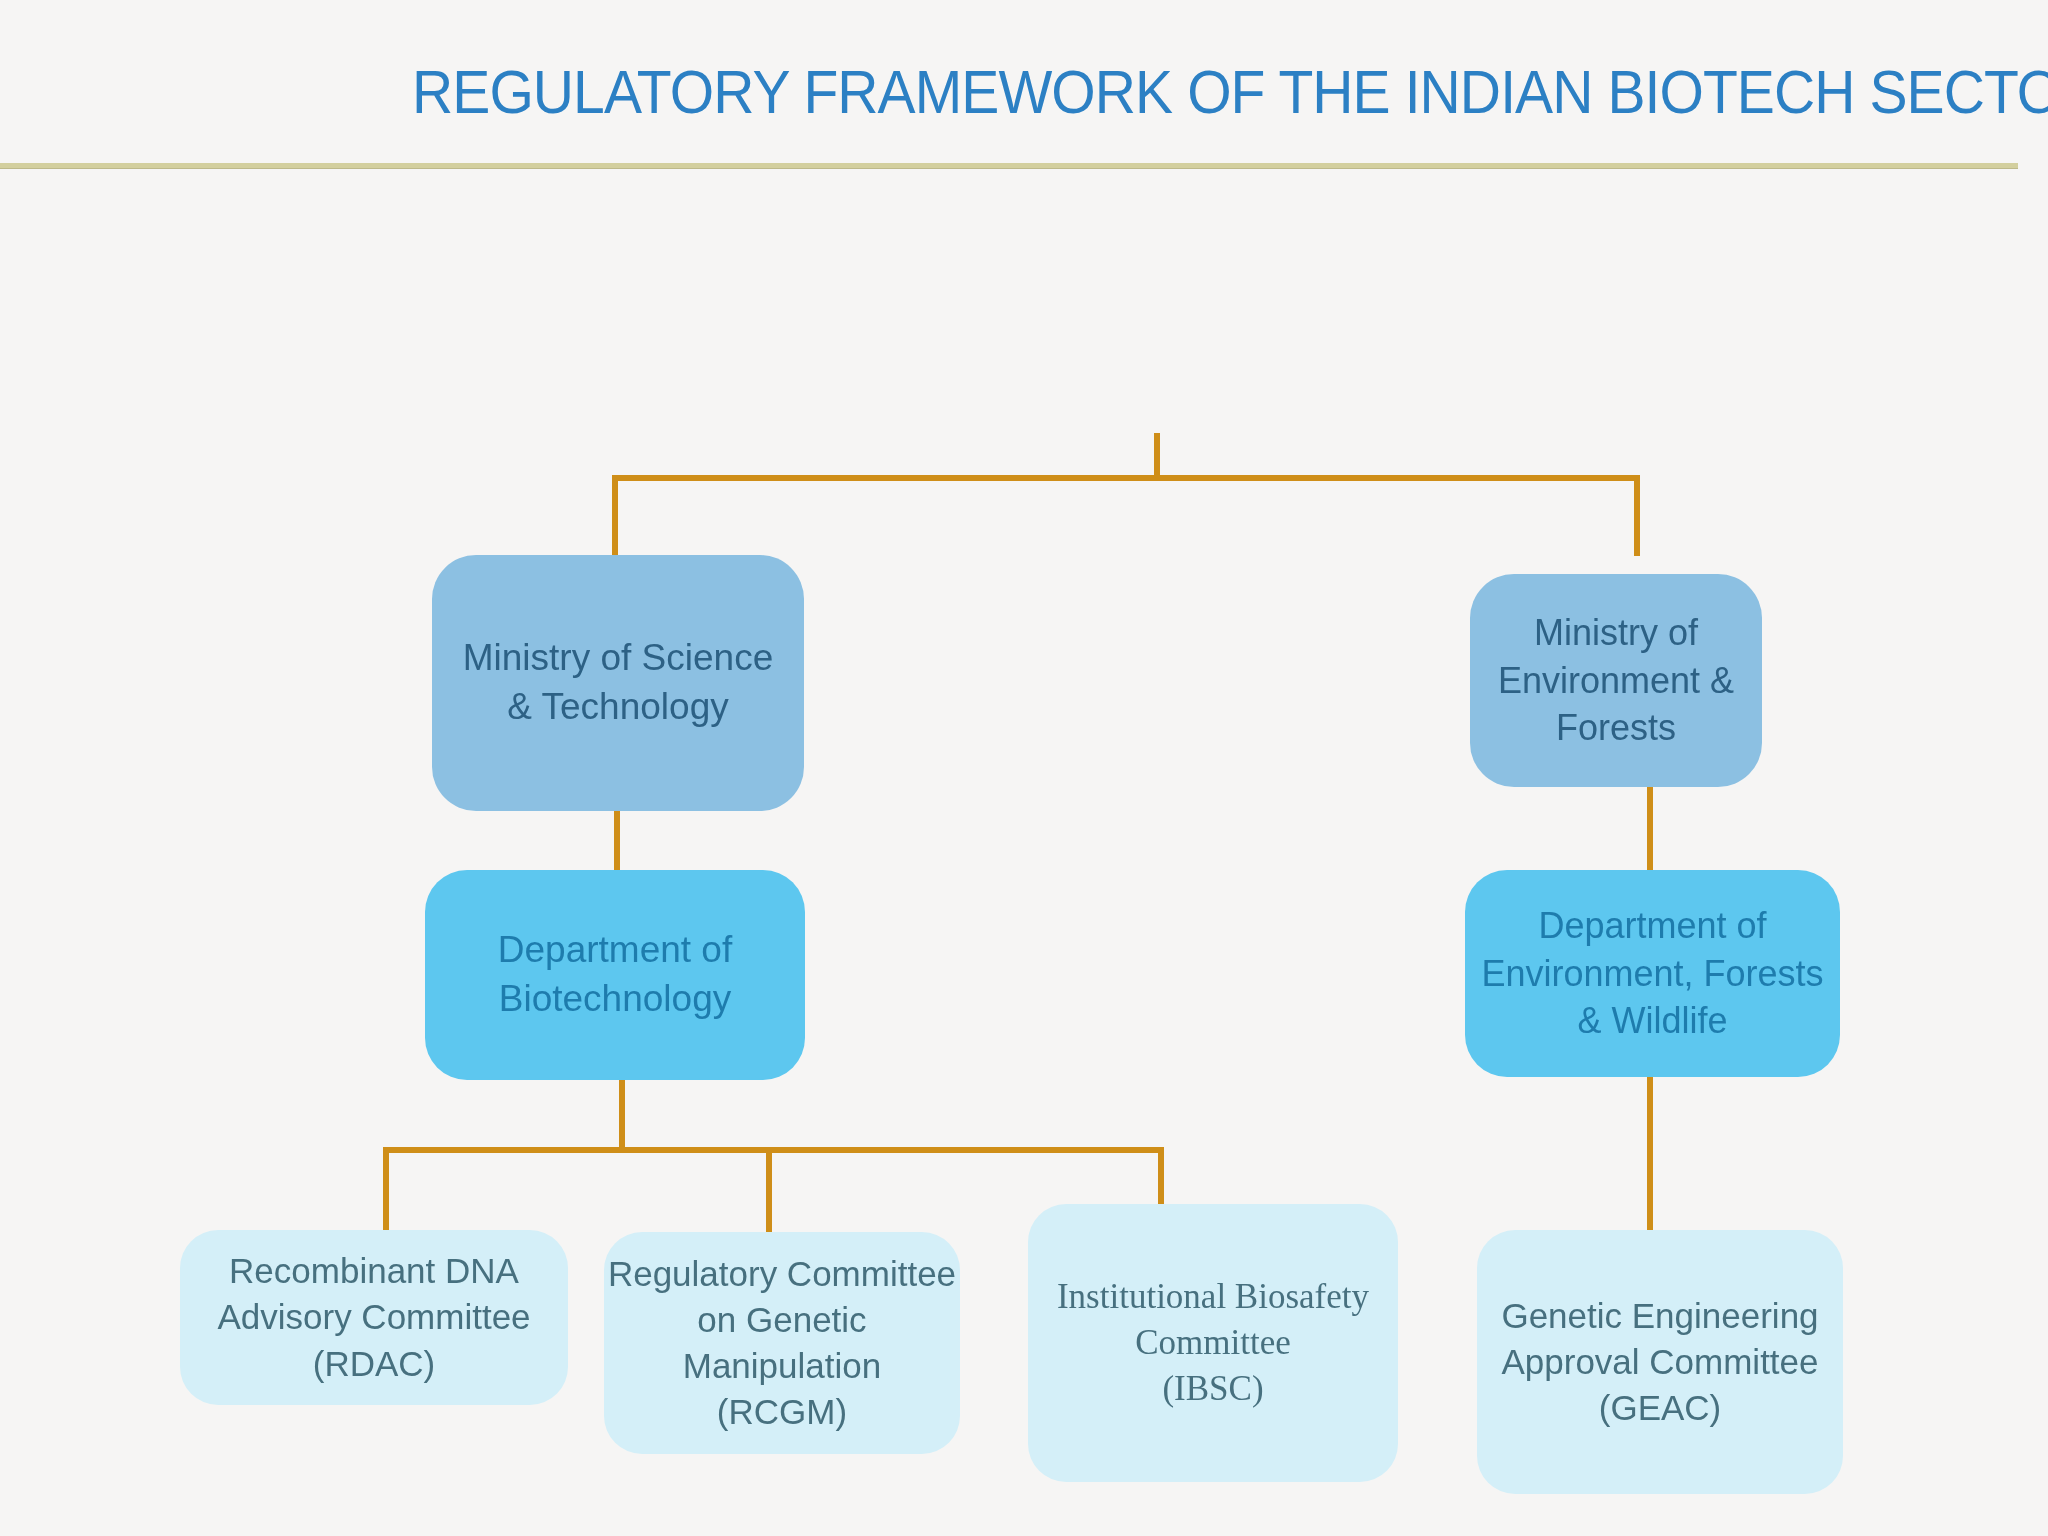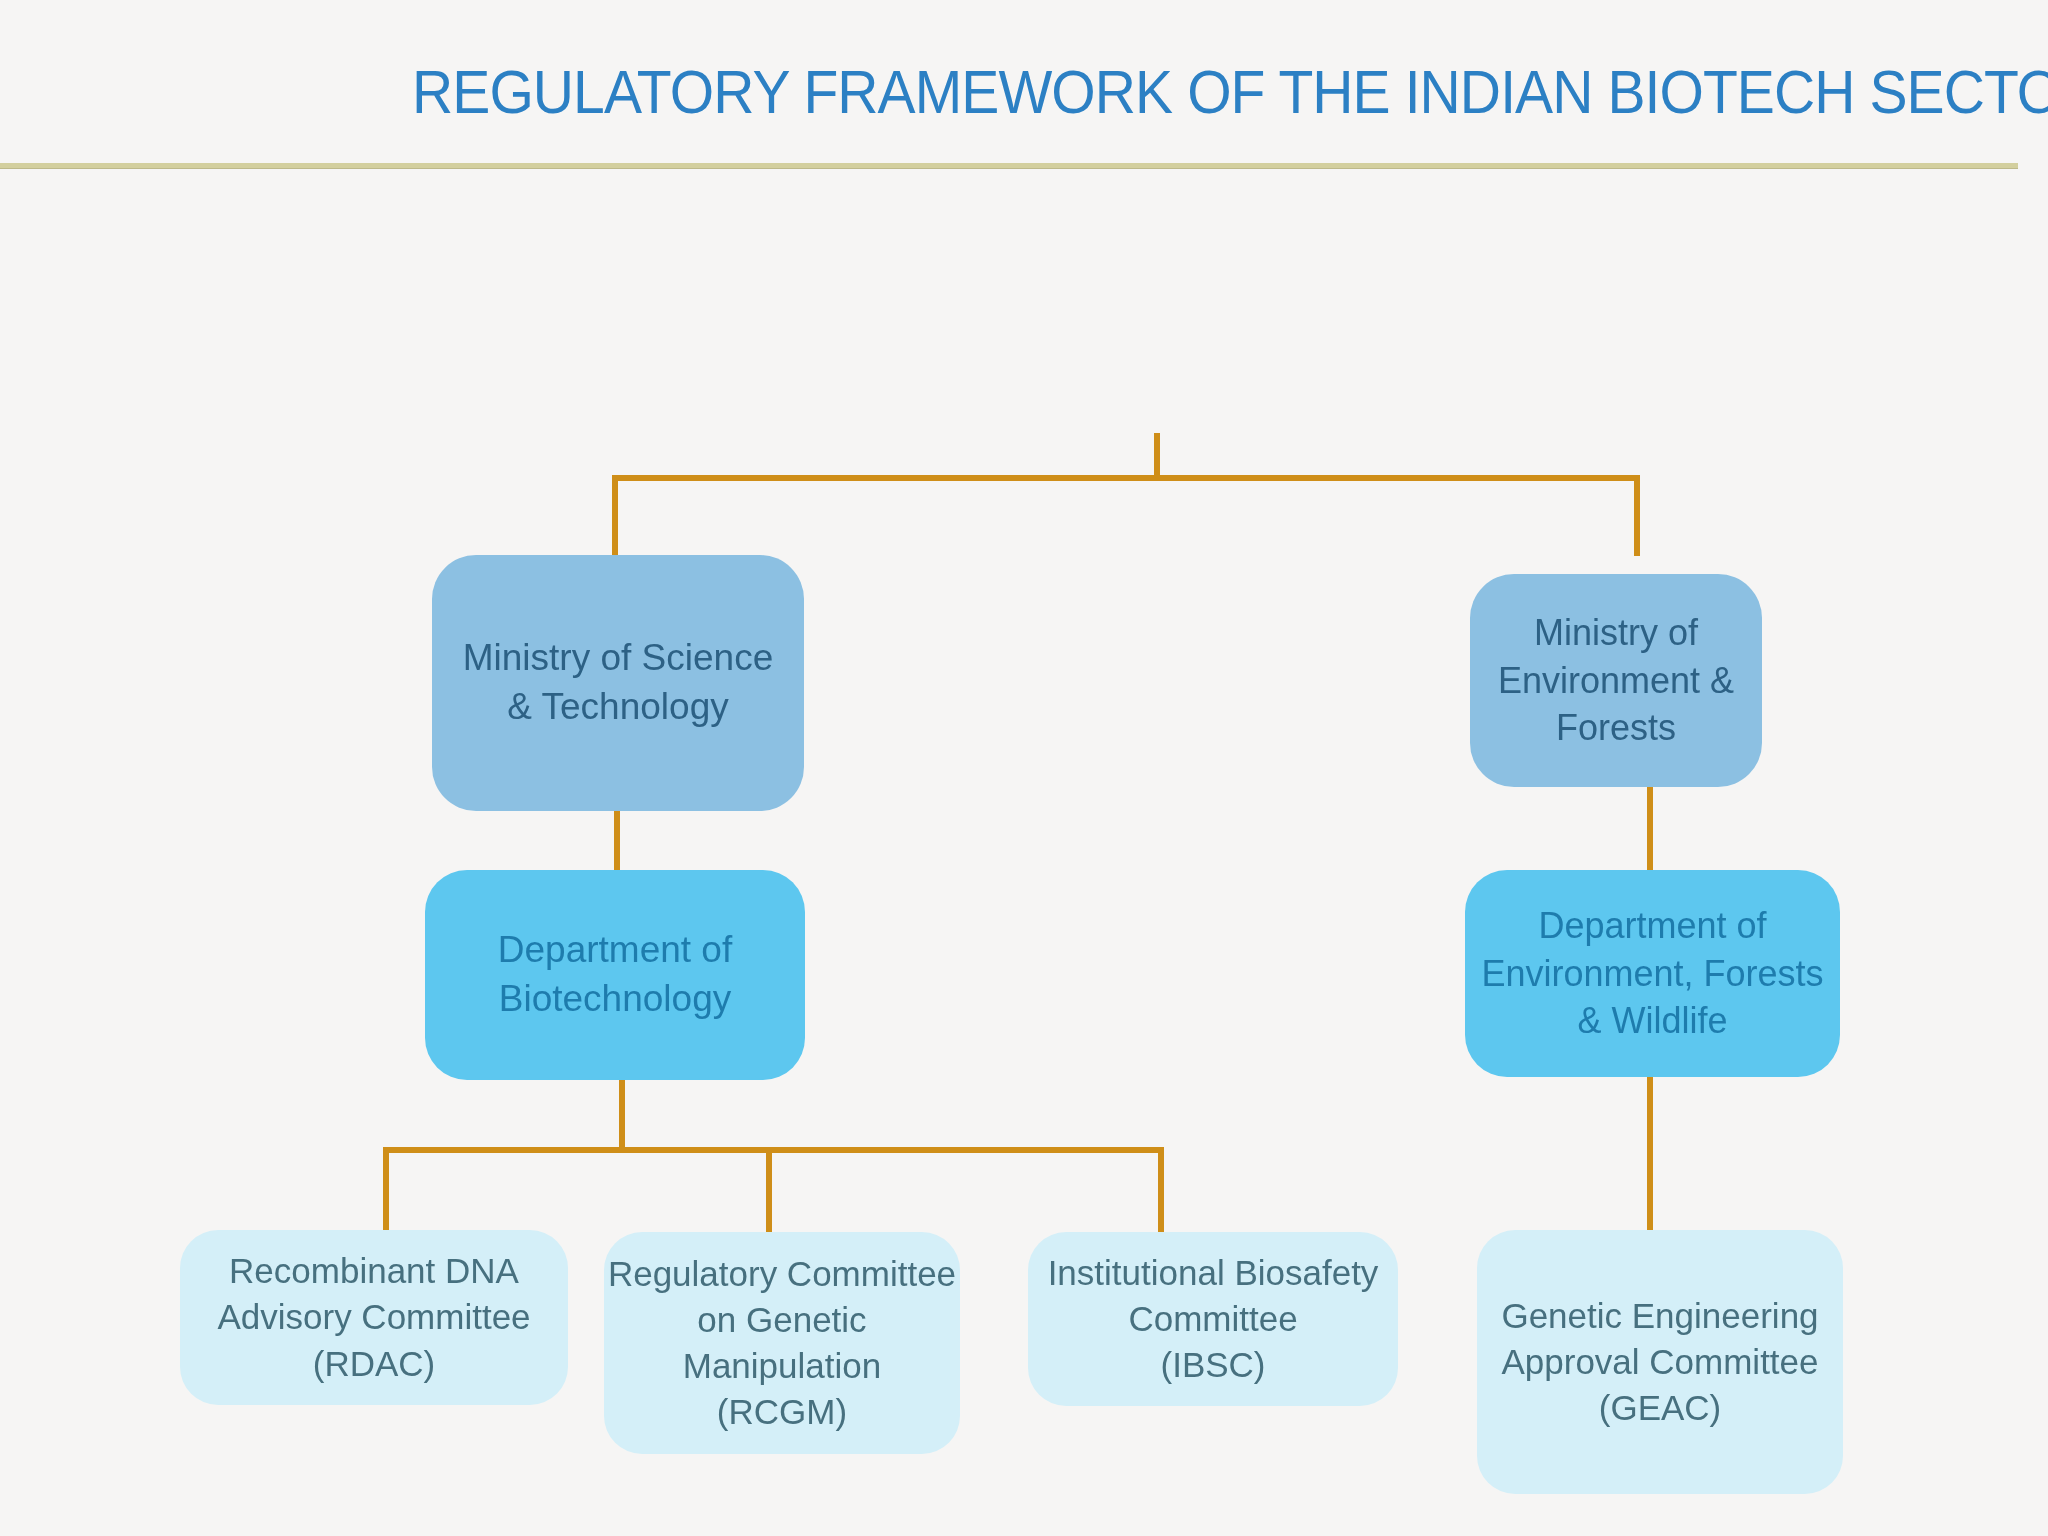--- a/index.html
+++ b/index.html
@@ -66,21 +66,21 @@
   }
   .edge{position:absolute;background:var(--connector);}
   
   #n-goi {left:918px; top:250px; width:480px; height:186px;}
   #n-most{left:432px; top:555px; width:372px; height:256px;}
   #n-moef{left:1470px;top:574px; width:292px; height:213px;font-size:36px;}
   #n-dbt {left:425px; top:870px; width:380px; height:210px;}
   #n-defw{left:1465px;top:870px; width:375px; height:207px;font-size:36px;}
   #n-rdac{left:180px; top:1230px;width:388px; height:175px;}
   #n-rcgm{left:604px; top:1232px;width:356px; height:222px;}
-  #n-ibsc{left:1028px;top:1232px;width:370px; height:174px;}
+  #n-ibsc{left:1028px;top:1204px;width:370px; height:278px;font-family:Liberation Serif, serif;}
   #n-geac{left:1477px;top:1230px;width:366px; height:264px;}
   
   #e-goi-down      {left:1154px;top:433px; width:6px;    height:48px;}
   #e-ministries-h  {left:612px; top:475px; width:1028px; height:6px;}
   #e-most-drop     {left:612px; top:478px; width:6px;    height:80px;}
   #e-moef-drop     {left:1634px;top:478px; width:6px;    height:78px;}
   #e-most-dbt      {left:614px; top:757px; width:6px;    height:115px;}
   #e-moef-defw     {left:1647px;top:764px; width:6px;    height:108px;}
   #e-dbt-down      {left:619px; top:1078px;width:6px;    height:72px;}
   #e-committees-h  {left:383px; top:1147px;width:781px;  height:6px;}

